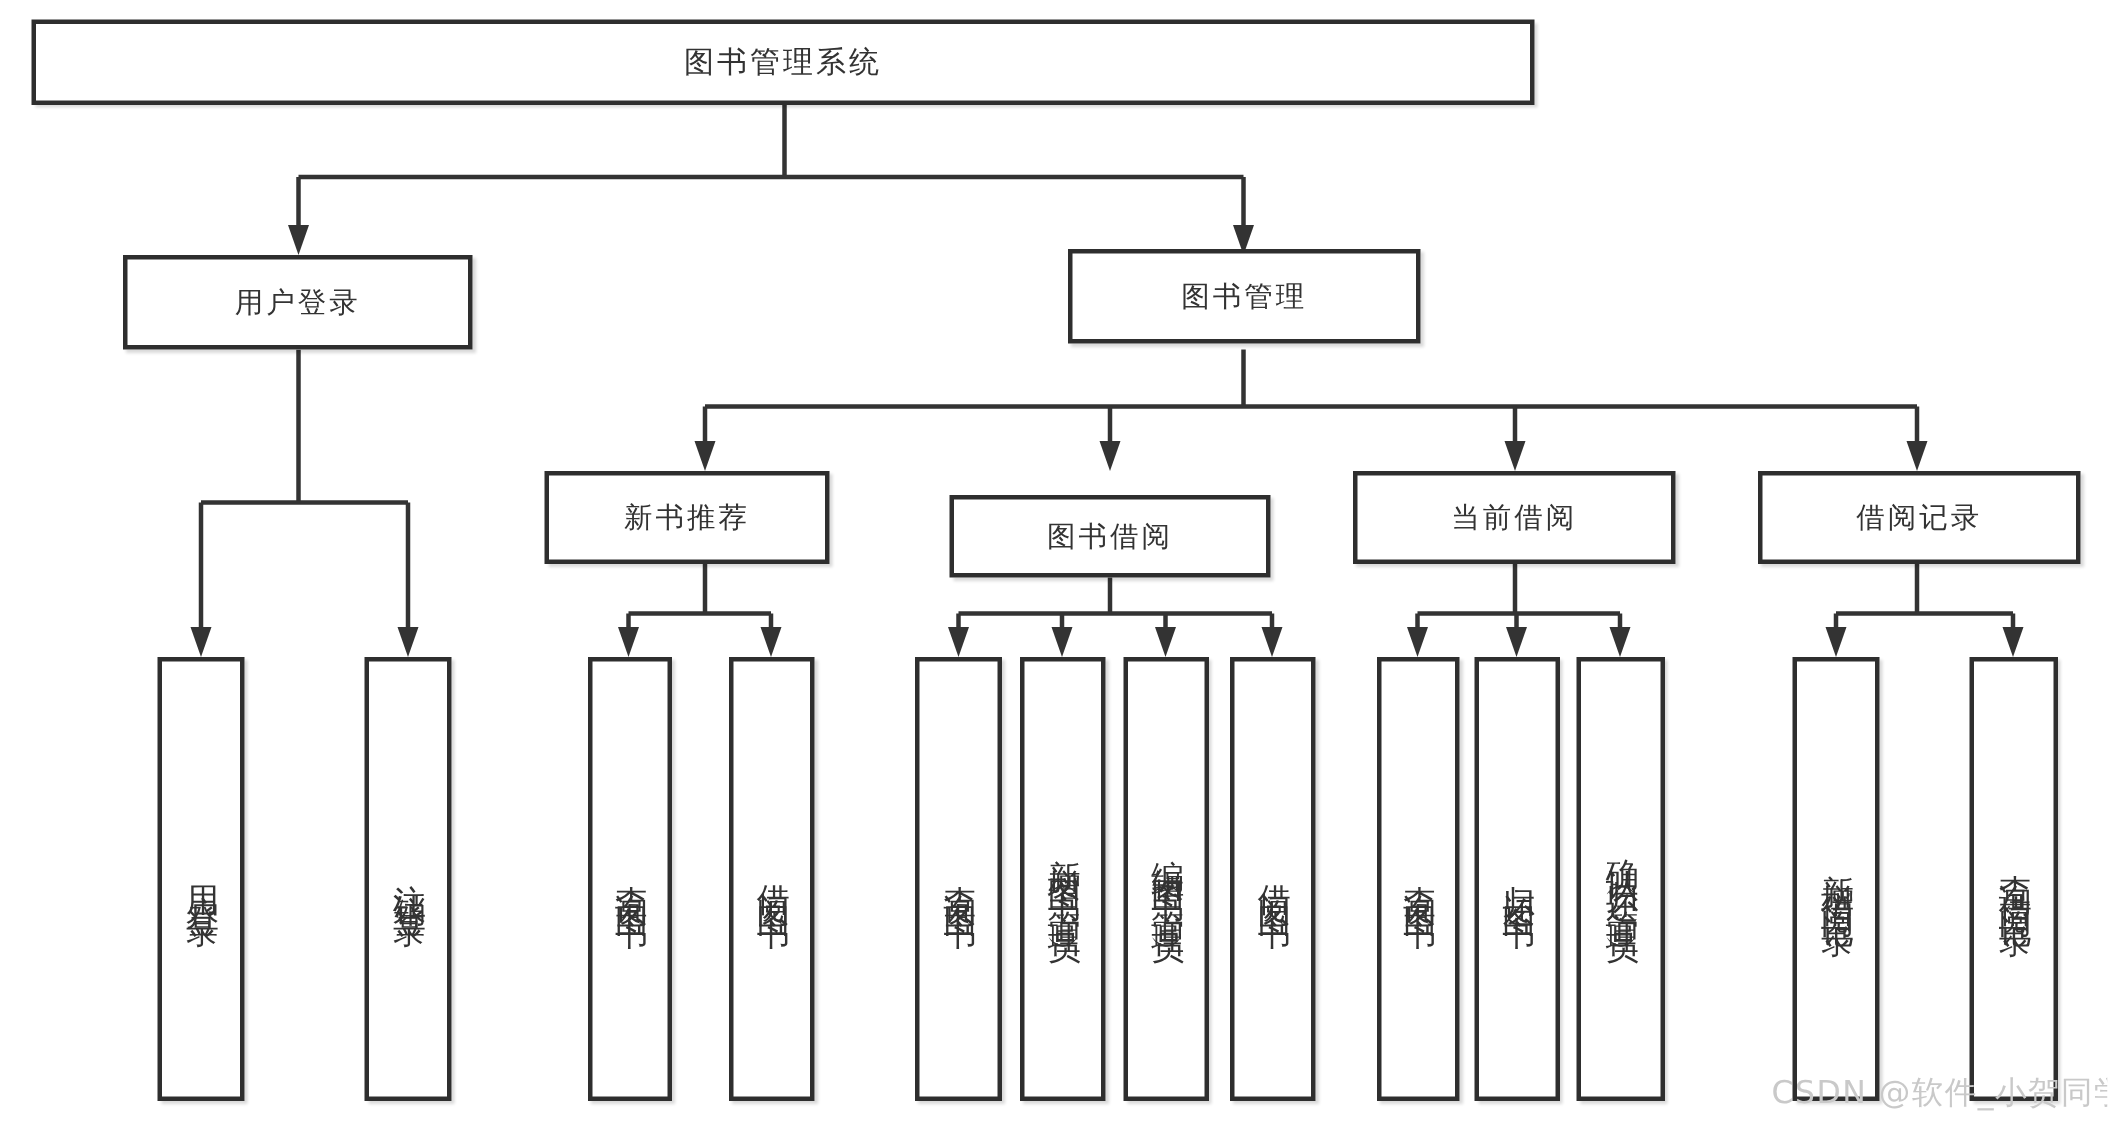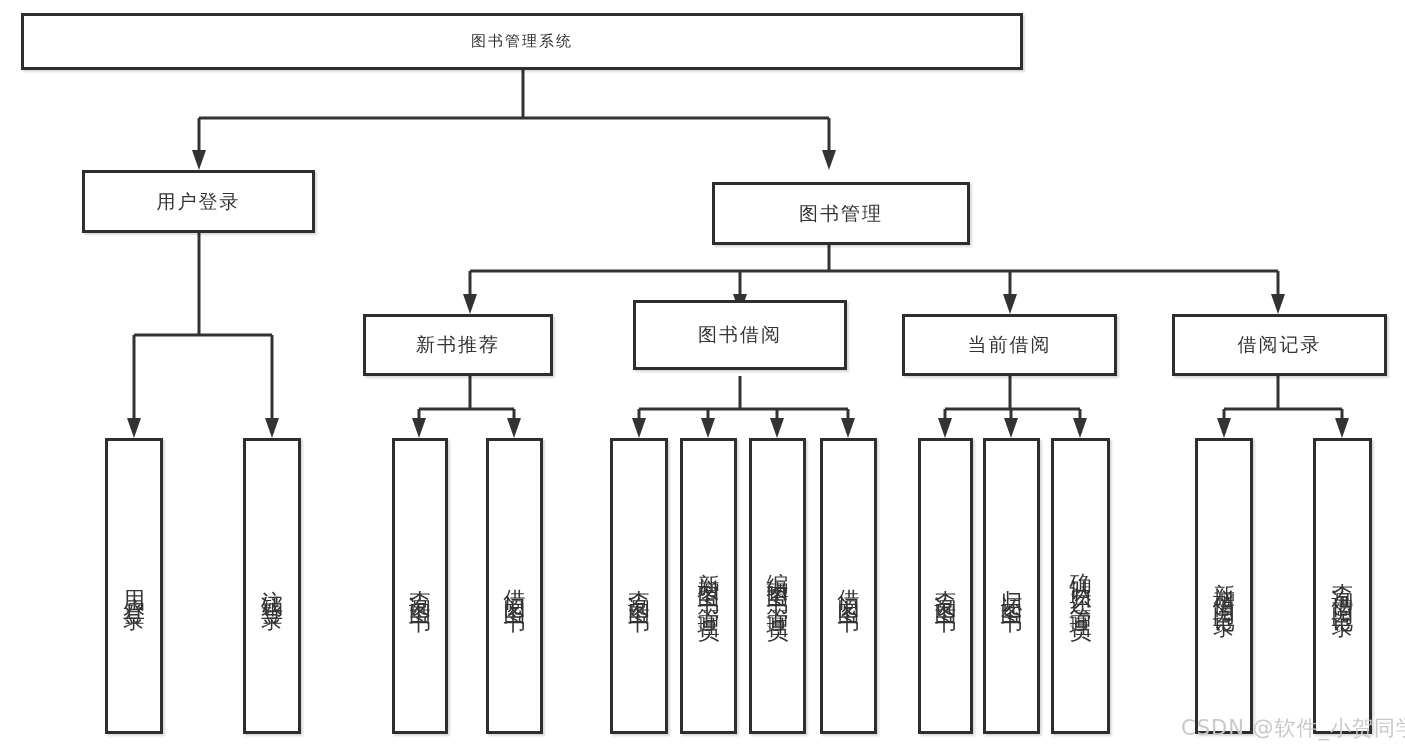--- a/index.html
+++ b/index.html
@@ -14,21 +14,21 @@
   .node{
     position:absolute;
     box-sizing:border-box;
     background:#ffffff;
     border:3px solid #2e2e2e;
     box-shadow:2px 2px 2px rgba(0,0,0,0.15);
     display:flex;align-items:center;justify-content:center;
     color:#333333;
   }
   .hbox{font-size:19px;letter-spacing:2px;}
-  .root-node{font-size:15px;letter-spacing:2px;}
+  .root-node{font-size:20px;letter-spacing:2px;}
   .leaf{font-size:22px;}
   .leaf .lbl{
     writing-mode:vertical-rl;
     text-orientation:mixed;
     letter-spacing:7px;
     line-height:1;
     white-space:nowrap;
   }
   .watermark{
     position:absolute;
@@ -134,28 +134,28 @@
     </g>
   </svg>
 
   <div class="node root-node" style="left:21px;top:13px;width:1002px;height:57px">
     <span class="lbl">图书管理系统</span>
   </div>
 
   <div class="node hbox" style="left:82px;top:170px;width:233px;height:63px">
     <span class="lbl">用户登录</span>
   </div>
-  <div class="node hbox" style="left:712px;top:182px;width:258px;height:63px">
+  <div class="node hbox" style="left:712px;top:166px;width:235px;height:63px">
     <span class="lbl">图书管理</span>
   </div>
 
   <div class="node hbox" style="left:363px;top:314px;width:190px;height:62px">
     <span class="lbl">新书推荐</span>
   </div>
-  <div class="node hbox" style="left:633px;top:300px;width:214px;height:70px">
+  <div class="node hbox" style="left:633px;top:330px;width:214px;height:55px">
     <span class="lbl">图书借阅</span>
   </div>
   <div class="node hbox" style="left:1172px;top:314px;width:215px;height:62px">
     <span class="lbl">借阅记录</span>
   </div>
   <div class="node hbox" style="left:902px;top:314px;width:215px;height:62px">
     <span class="lbl">当前借阅</span>
   </div>
 
   <div class="node leaf" style="left:105px;top:438px;width:58px;height:296px">

